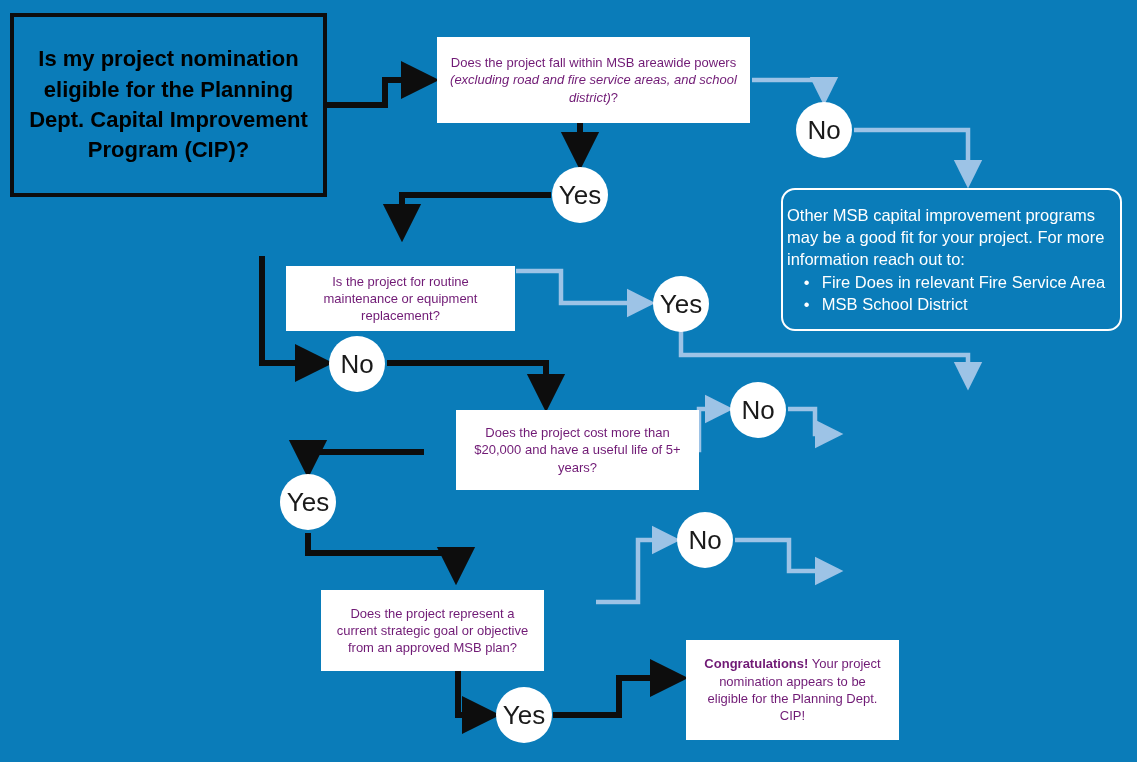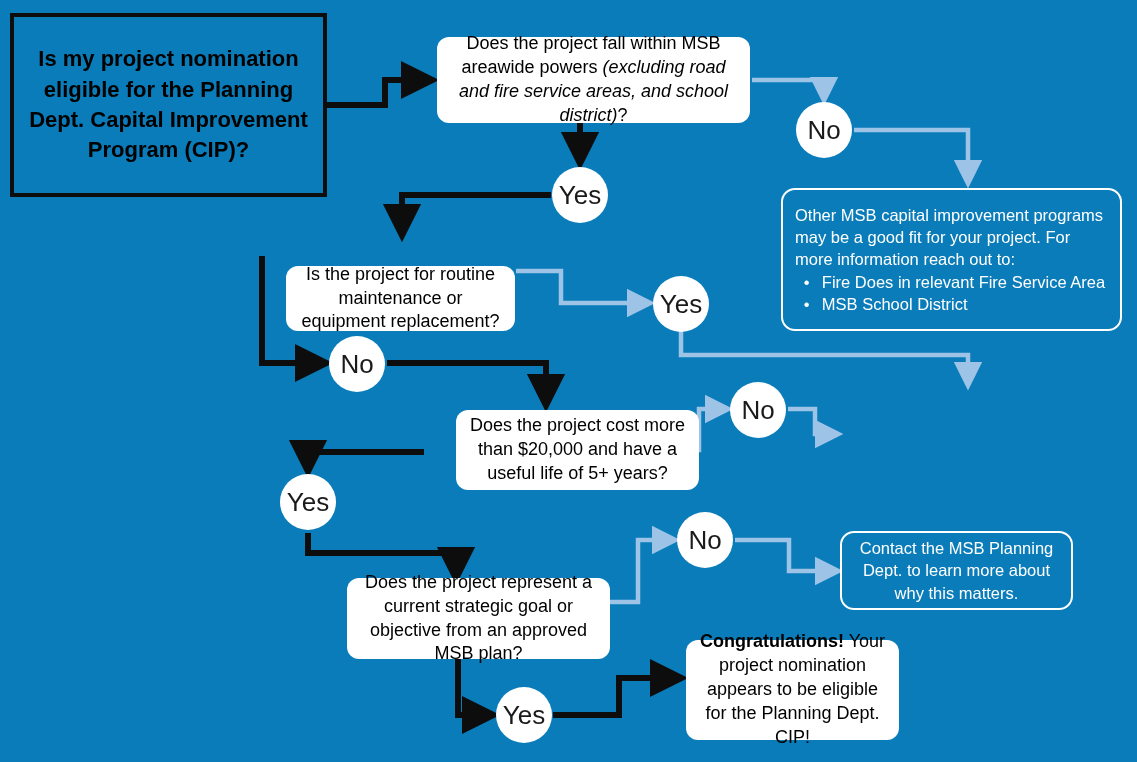--- a/index.html
+++ b/index.html
@@ -36,37 +36,37 @@
     border: 4px solid #0d0d0d;
     color: #000000;
     font-weight: bold;
     font-size: 22px;
     line-height: 1.38;
     padding: 6px 10px;
   }
   
   .q-box {
     background: #ffffff;
-    color: #000000;
-    border-radius: 12px;
-    font-size: 18px;
+    color: #701a75;
+    border-radius: 0;
+    font-size: 13px;
     line-height: 1.33;
     padding: 8px 12px;
   }
   .q-box .ital { font-style: italic; }
   .q-box .bold { font-weight: bold; }
   
   .o-box {
     background: #0a7cb9;
     color: #ffffff;
     border: 2.5px solid #ffffff;
     border-radius: 14px;
     font-size: 16.5px;
     line-height: 1.34;
-    padding: 8px 12px;
+    padding: 8px 4px;
   }
   .o-box.left-align {
     justify-content: flex-start;
     text-align: left;
   }
   .o-box ul {
     margin: 0;
     padding-left: 22px;
     list-style: none;
   }
@@ -160,36 +160,33 @@
   </div>
 
   <div class="node q-box" style="left:286px; top:240px; width:229px; height:65px;margin-top:26px;">
     <span>Is the project for routine maintenance or equipment replacement?</span>
   </div>
 
   <div class="node q-box" style="left:424px; top:410px; width:243px; height:80px;margin-left:32px;">
     <span>Does the project cost more than $20,000 and have a useful life of 5+ years?</span>
   </div>
 
-  <div class="node q-box" style="left:321px; top:578px; width:263px; height:81px;margin-left:26px;">
+  <div class="node q-box" style="left:321px; top:590px; width:223px; height:81px;">
     <span>Does the project represent a current strategic goal or objective from an approved MSB plan?</span>
   </div>
 
   <div class="node o-box left-align" style="left:781px; top:188px; width:341px; height:143px; flex-direction:column; justify-content:center;">
     <div>Other MSB capital improvement programs may be a good fit for your project. For more information reach out to:</div>
     <ul>
       <li>Fire Does in relevant Fire Service Area</li>
       <li>MSB School District</li>
     </ul>
   </div>
 
 
-  <div class="node o-box" style="left:840px; top:531px; width:233px; height:79px;">
-    <span>Contact the MSB Planning Dept. to learn more about why this matters.</span>
-  </div>
 
   <div class="node q-box" style="left:686px; top:640px; width:213px; height:100px;">
     <span><span class="bold">Congratulations!</span><span> Your project nomination appears to be eligible for the Planning Dept. CIP!</span></span>
   </div>
 
   <div class="badge" style="left:796px; top:102px;">No</div>
   <div class="badge" style="left:552px; top:167px;">Yes</div>
   <div class="badge" style="left:653px; top:276px;">Yes</div>
   <div class="badge" style="left:329px; top:336px;">No</div>
   <div class="badge" style="left:730px; top:382px;">No</div>

